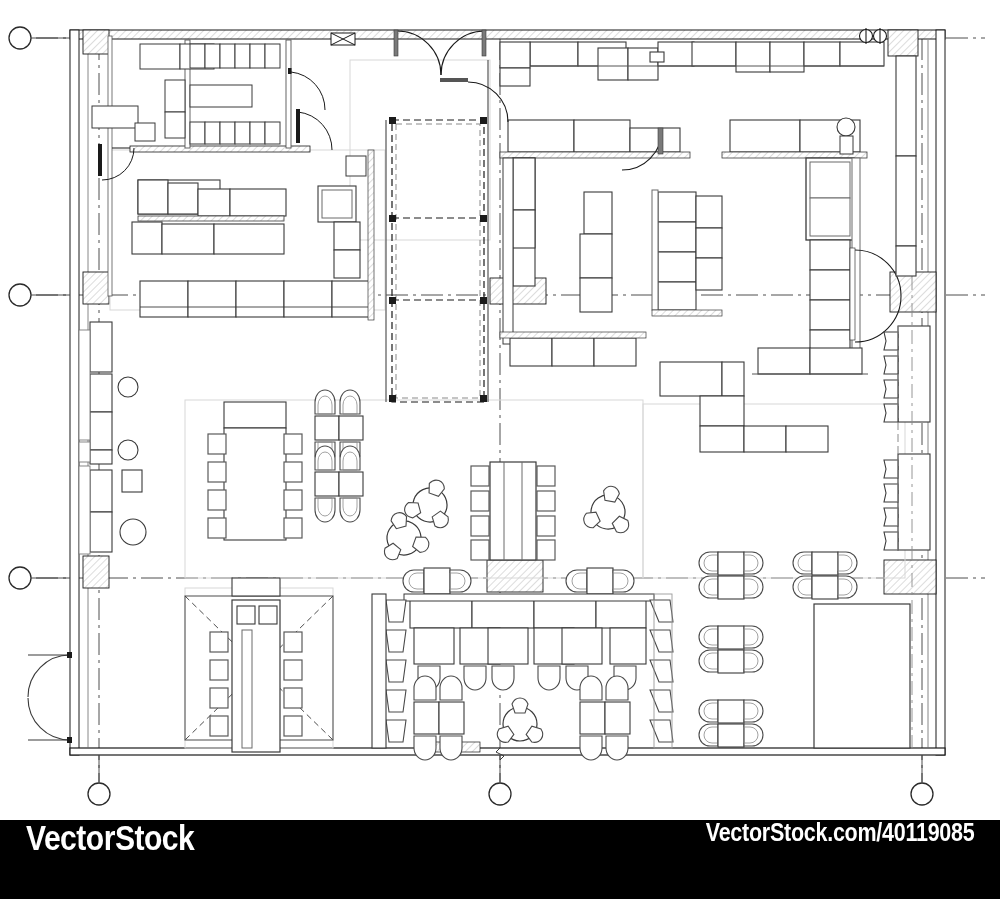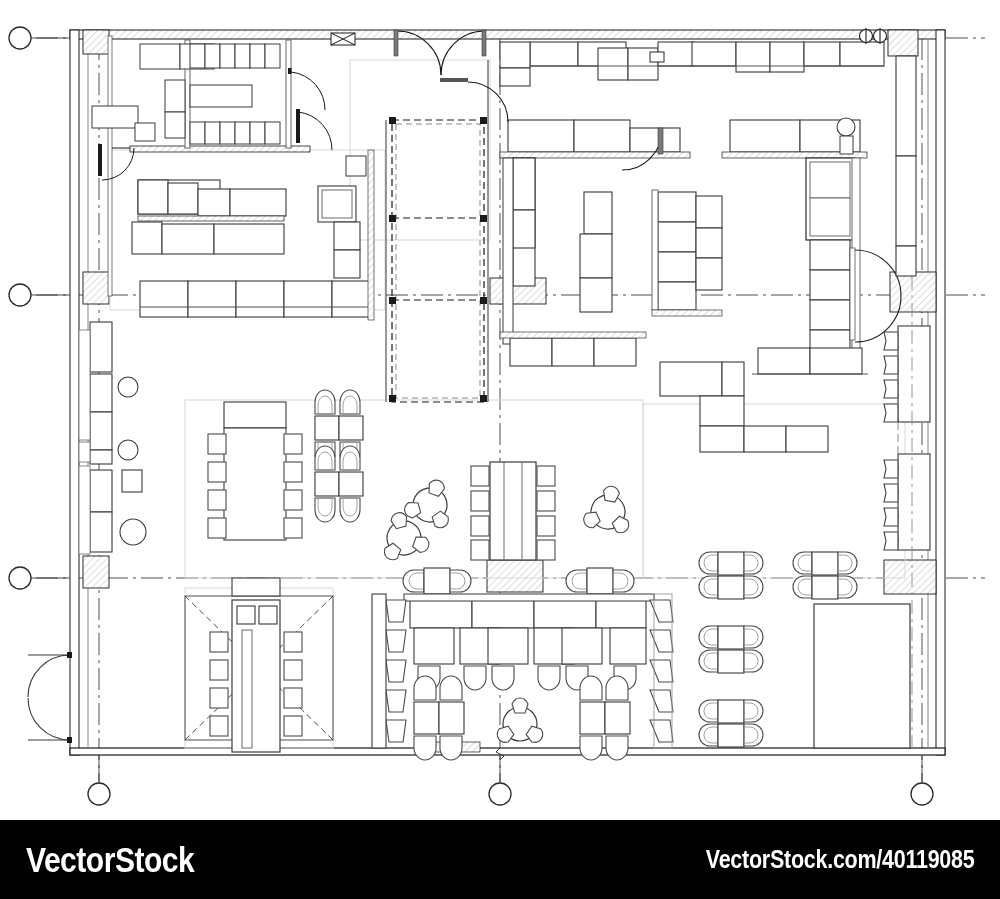--- a/index.html
+++ b/index.html
@@ -21,21 +21,21 @@
     width: 1000px; height: 820px;
     background: #ffffff;
   }
   #plan-svg { display: block; }
   #watermark-bar {
     position: absolute;
     left: 0; top: 820px;
     width: 1000px; height: 79px;
     background: #000000;
     display: flex;
-    align-items: center;
+    align-items: flex-start;
     justify-content: space-between;
     padding: 0 26px;
   }
   #wm-logo {
     color: #ffffff;
     font-family: "Liberation Sans", sans-serif;
     font-size: 35px;
     font-weight: bold;
     letter-spacing: -0.6px;
     line-height: 1;

